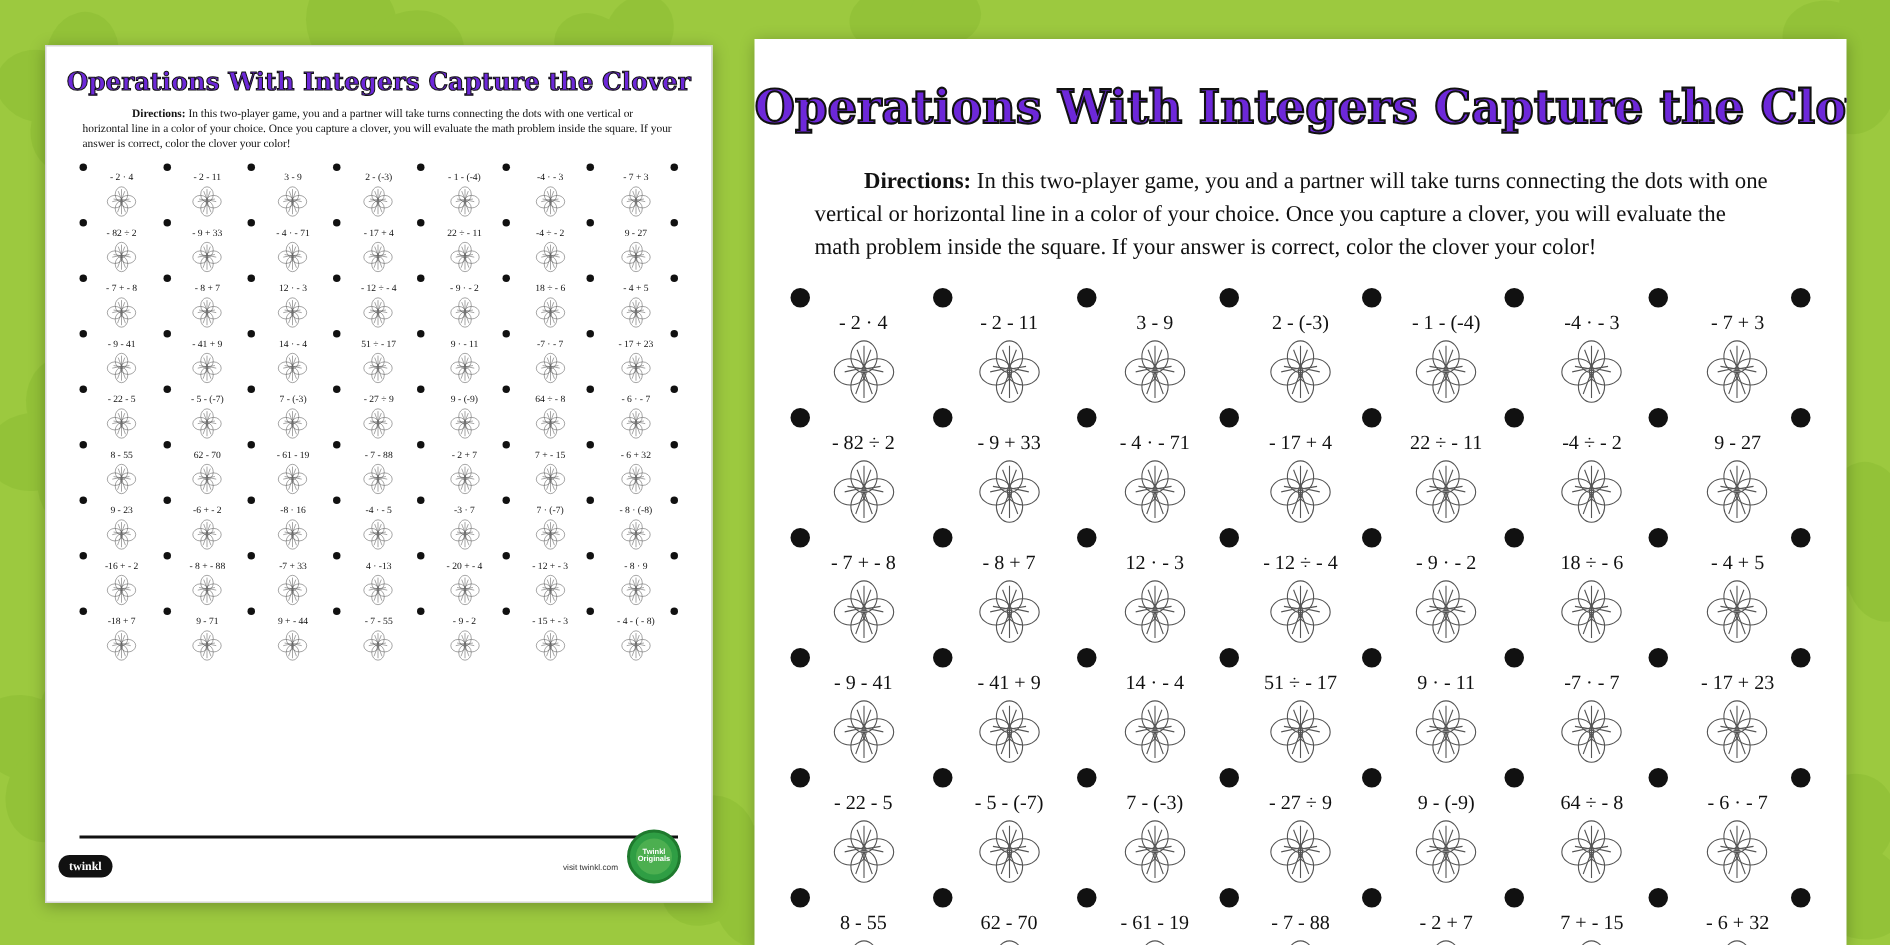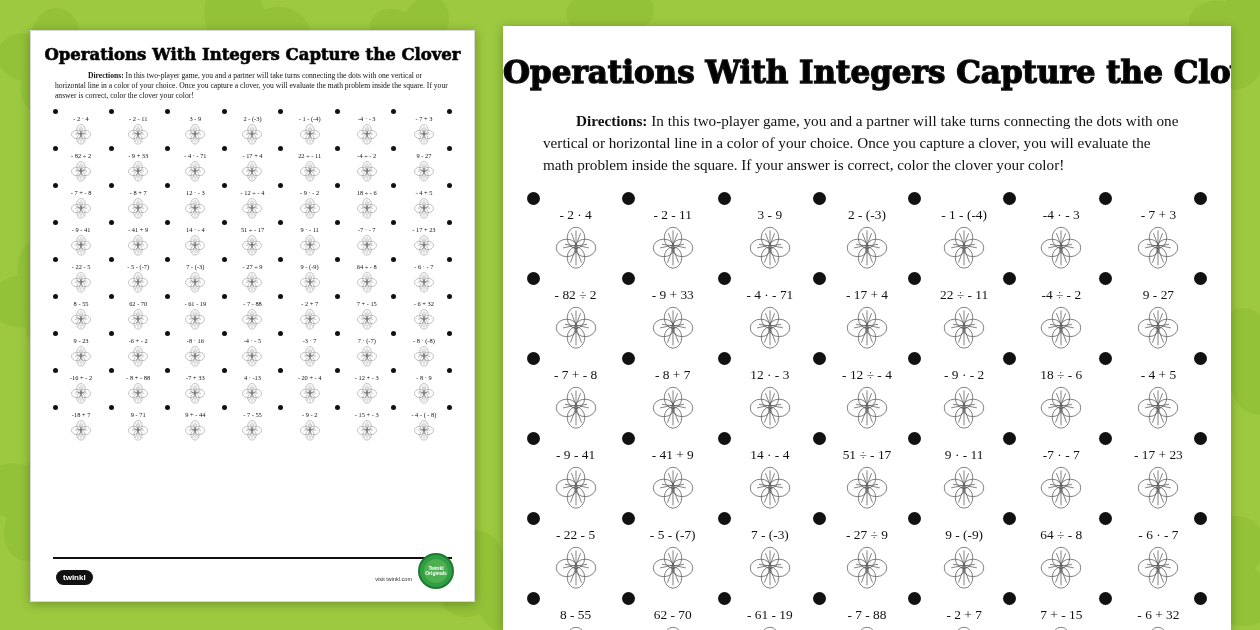--- a/index.html
+++ b/index.html
@@ -51,21 +51,21 @@
     height: 604px;
   }
 
   
   .title-wrap {
     text-align: center;
   }
   .doc-title {
     font-family: "DejaVu Serif", serif;
     font-weight: bold;
-    color: #000000;
+    color: #6d28d9;
     letter-spacing: 0px;
     white-space: nowrap;
   }
   #sheet-left .doc-title {
     font-size: 16.5px;
     margin: 14px 0 0 0;
     -webkit-text-stroke: 0.7px #111;
   }
   #sheet-right .doc-title {
     font-size: 31px;
@@ -139,25 +139,25 @@
   
   .footer-rule {
     position: absolute;
     left: 22px;
     right: 22px;
     bottom: 42px;
     border-top: 2px solid #111;
   }
   .twinkl-logo {
     position: absolute;
-    left: 25px;
+    left: 8px;
     bottom: 16px;
     background: #111;
     color: #fff;
-    font-family: Liberation Sans, sans-serif;
+    font-family: Liberation Serif, serif;
     font-size: 8px;
     font-weight: bold;
     padding: 3px 7px;
     border-radius: 8px;
   }
   .visit-text {
     position: absolute;
     right: 62px;
     bottom: 19px;
     font-family: "Liberation Sans", sans-serif;

